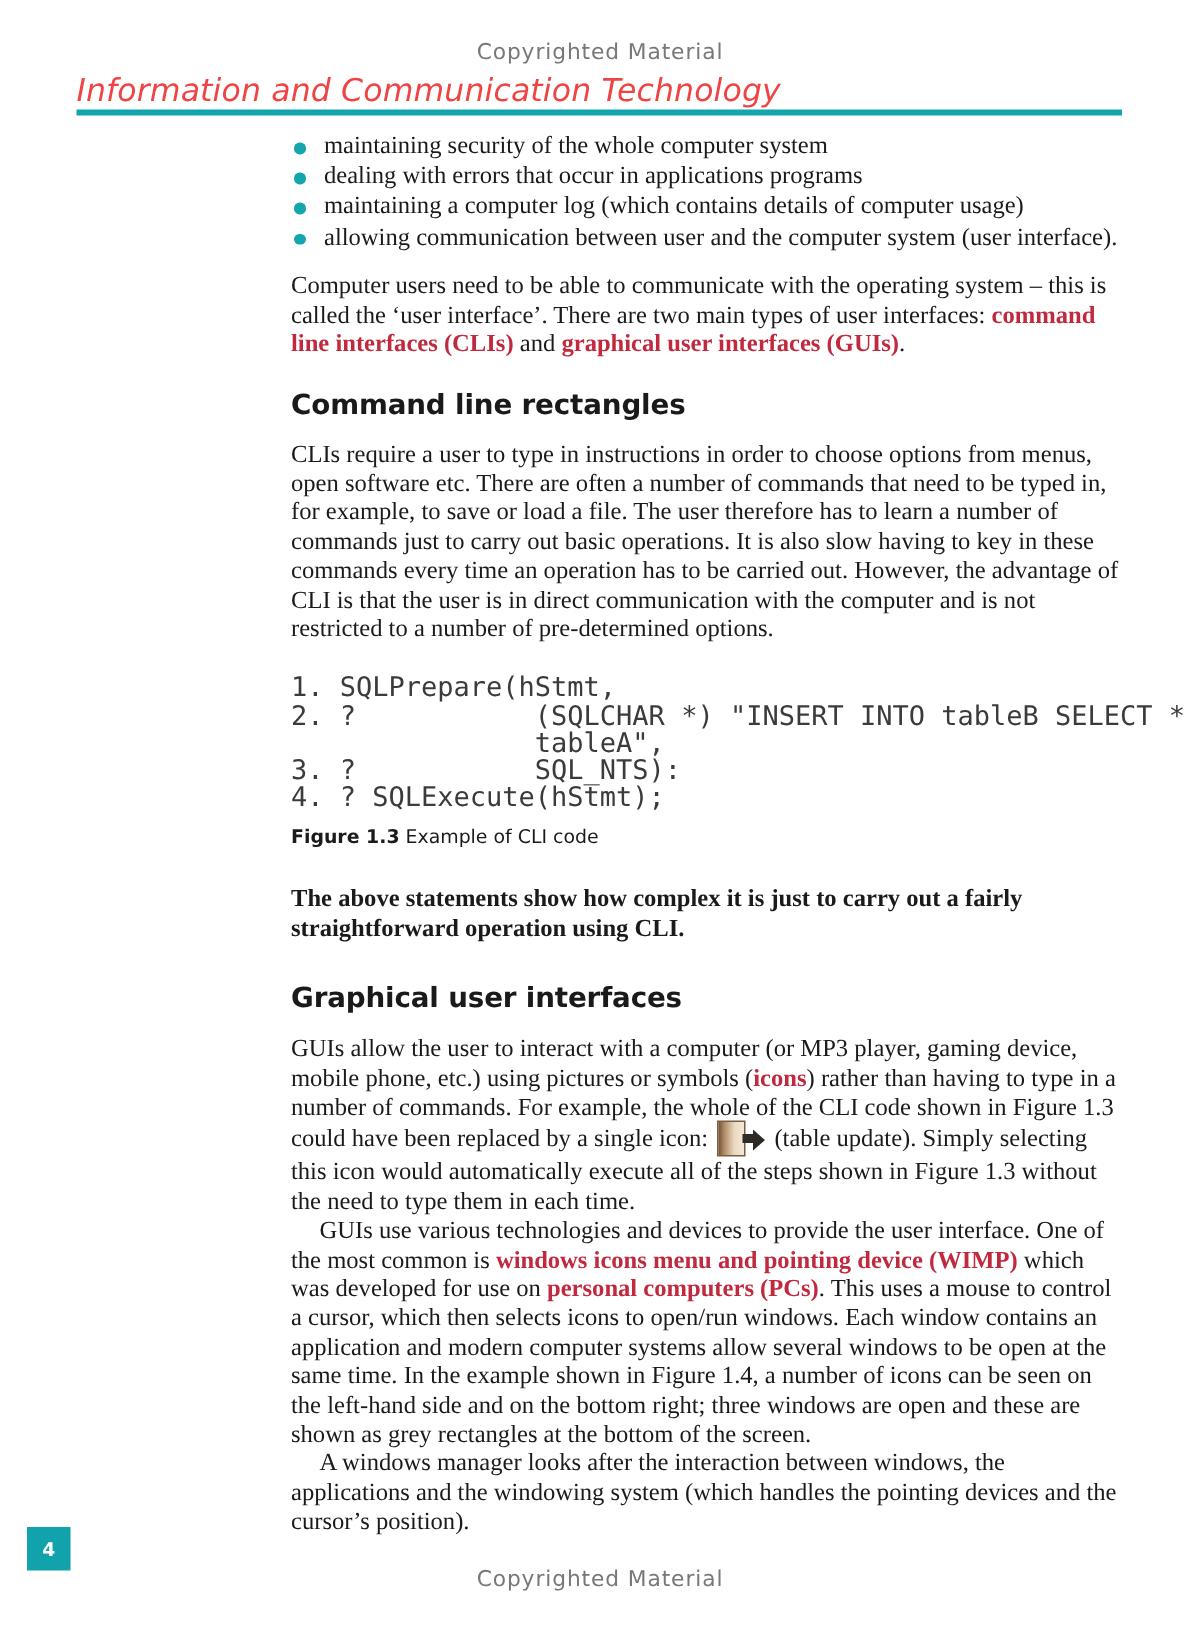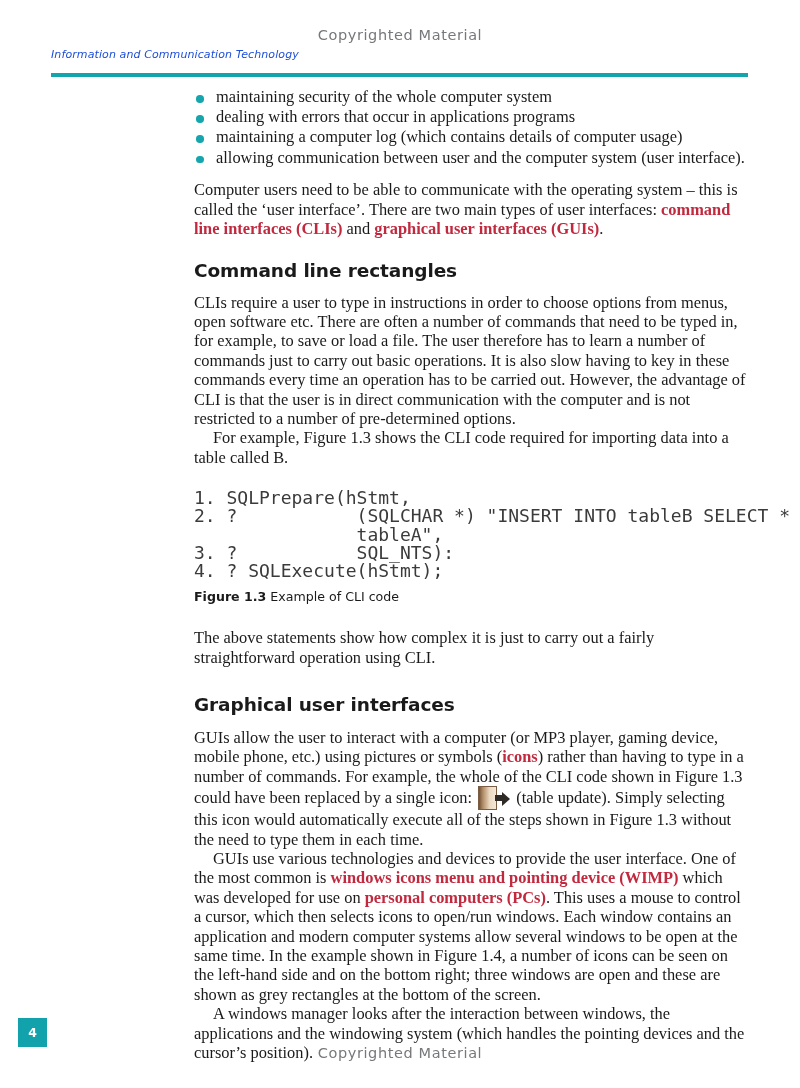--- a/index.html
+++ b/index.html
@@ -29,23 +29,23 @@
     color: #77787b;
   }
 
   
   .running-head {
     position: absolute;
     top: 48px;
     left: 51px;
     font-family: "DejaVu Sans", sans-serif;
     font-style: italic;
-    font-size: 11px;
+    font-size: 21px;
     letter-spacing: 0.1px;
-    color: #1d4ed8;
+    color: #ef4444;
   }
   .head-rule {
     position: absolute;
     top: 73px;
     left: 51px;
     width: 697px;
     height: 3.5px;
     background: #13a5ad;
   }
 
@@ -224,32 +224,31 @@
       <span>allowing communication between user and the computer system (user interface).</span>
     </li>
   </ul>
 
   <p class="body gap-above"><span>Computer users need to be able to communicate with the operating system – this is called the ‘user interface’. There are two main types of user interfaces: </span><span class="term">command line interfaces (CLIs)</span><span> and </span><span class="term">graphical user interfaces (GUIs)</span><span>.</span></p>
 
   <h2 class="section cli-heading">Command line rectangles</h2>
 
   <p class="body">CLIs require a user to type in instructions in order to choose options from menus, open software etc. There are often a number of commands that need to be typed in, for example, to save or load a file. The user therefore has to learn a number of commands just to carry out basic operations. It is also slow having to key in these commands every time an operation has to be carried out. However, the advantage of CLI is that the user is in direct communication with the computer and is not restricted to a number of pre-determined options.</p>
 
-  <p class="body indented">For example, Figure 1.3 shows the CLI code required for importing data into a table called B.</p>
 
   <div class="code-wrap">
     <pre class="code">1. SQLPrepare(hStmt,
 2. ?           (SQLCHAR *) "INSERT INTO tableB SELECT * FROM
                tableA",
 3. ?           SQL_NTS):
 4. ? SQLExecute(hStmt);</pre>
     <div class="figure-caption"><span class="fig-label">Figure 1.3</span><span class="fig-text">Example of CLI code</span></div>
   </div>
 
-  <p class="body" style="margin-top:24px;">The above statements show how complex it is just to carry out a fairly straightforward operation using CLI.</p>
+  <p class="body" style="margin-top:24px;font-weight:bold;">The above statements show how complex it is just to carry out a fairly straightforward operation using CLI.</p>
 
   <h2 class="section gui-heading">Graphical user interfaces</h2>
 
   <p class="body"><span>GUIs allow the user to interact with a computer (or MP3 player, gaming device, mobile phone, etc.) using pictures or symbols (</span><span class="term">icons</span><span>) rather than having to type in a number of commands. For example, the whole of the CLI code shown in Figure 1.3 could have been replaced by a single icon: </span><span class="inline-icon"><span class="box"></span><span class="arrow-stem"></span><span class="arrow-head"></span></span><span> (table update). Simply selecting this icon would automatically execute all of the steps shown in Figure 1.3 without the need to type them in each time.</span></p>
 
   <p class="body indented"><span>GUIs use various technologies and devices to provide the user interface. One of the most common is </span><span class="term">windows icons menu and pointing device (WIMP)</span><span> which was developed for use on </span><span class="term">personal computers (PCs)</span><span>. This uses a mouse to control a cursor, which then selects icons to open/run windows. Each window contains an application and modern computer systems allow several windows to be open at the same time. In the example shown in Figure 1.4, a number of icons can be seen on the left-hand side and on the bottom right; three windows are open and these are shown as grey rectangles at the bottom of the screen.</span></p>
 
   <p class="body indented">A windows manager looks after the interaction between windows, the applications and the windowing system (which handles the pointing devices and the cursor’s position).</p>
 
 </div>

